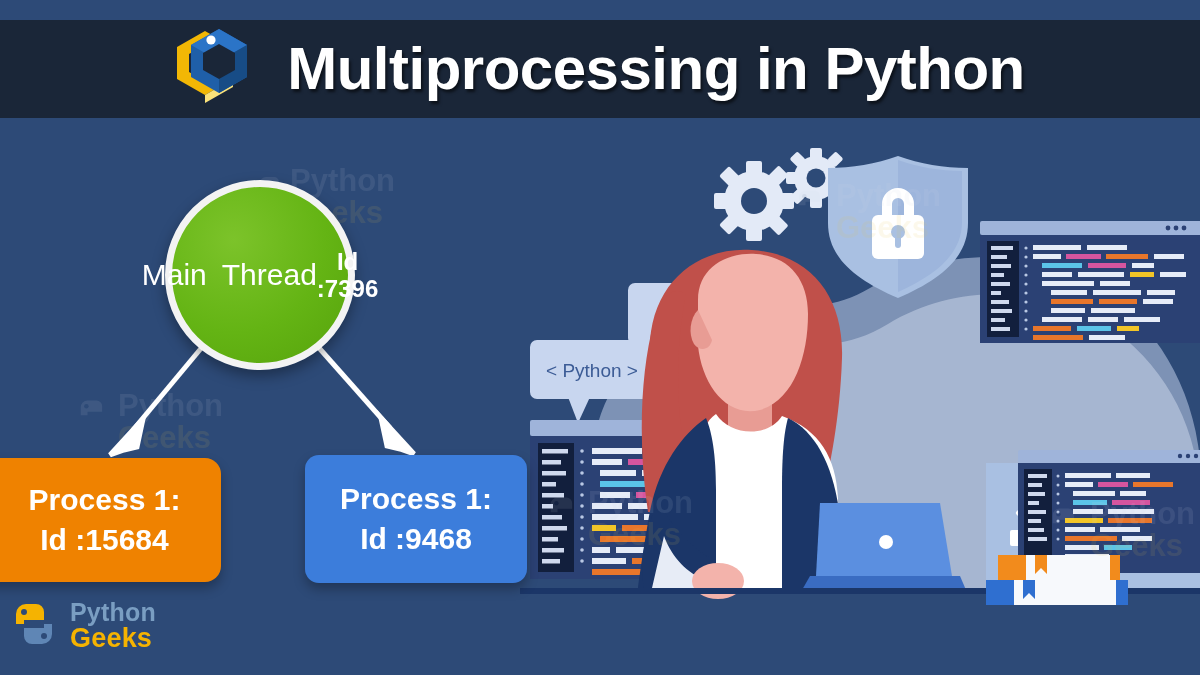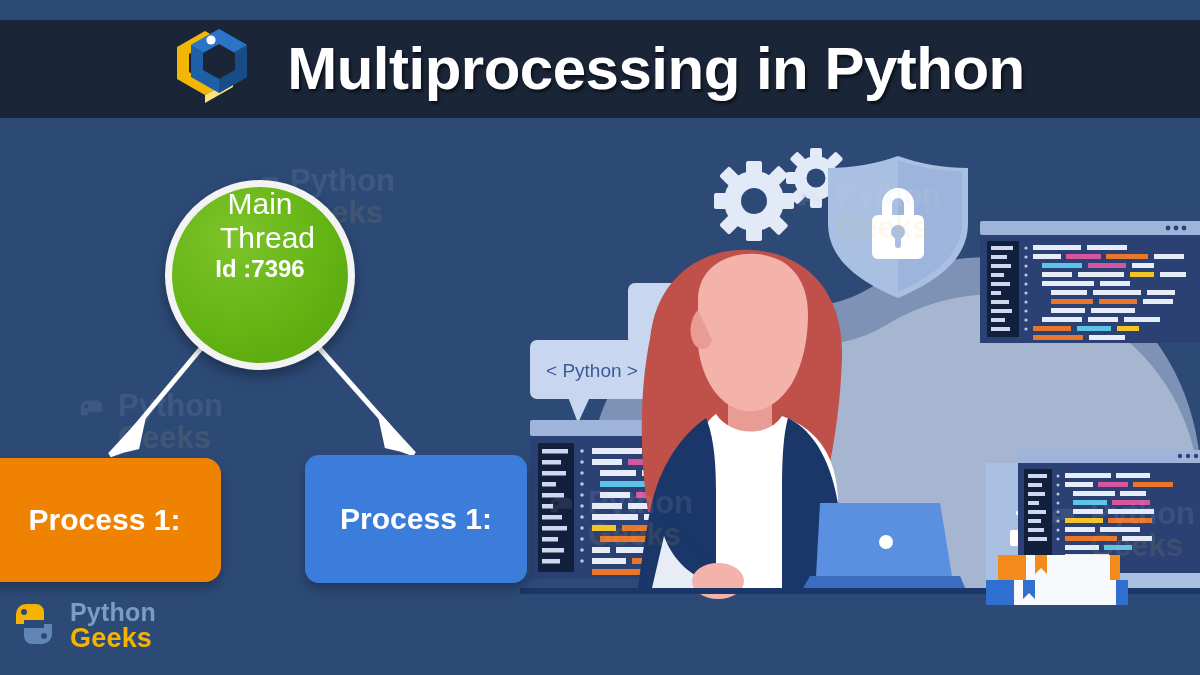--- a/index.html
+++ b/index.html
@@ -24,21 +24,21 @@
 
   
   .illus{position:absolute;left:520px;top:118px;width:680px;height:630px;overflow:hidden;}
 
   
   .circle-main{
     position:absolute;left:165px;top:180px;width:190px;height:190px;border-radius:50%;
     background:radial-gradient(circle at 35% 30%,#7cc32a 0%,#64b414 55%,#56a30c 100%);
     border:7px solid #f3f3f3;box-sizing:border-box;
     box-shadow:0 6px 14px rgba(0,0,0,.35);
-    display:flex;flex-direction:column;align-items:center;
+    display:flex;flex-direction:row;align-items:center;justify-content:center;
     color:#fff;line-height:1.12;text-align:center;z-index:6;
   }
   .circle-main .l1{font-size:30px;}
   .circle-main .l2{font-size:30px;margin-left:15px;}
   .circle-main .l3{font-size:24px;font-weight:bold;margin-top:2px;}
 
   .pbox{
     position:absolute;border-radius:14px;box-sizing:border-box;
     display:flex;flex-direction:column;align-items:center;justify-content:center;
     color:#fff;font-weight:bold;font-size:30px;line-height:1.32;z-index:6;
@@ -470,24 +470,26 @@
   </svg>
 
   <div class="circle-main">
     <div class="l1">Main</div>
     <div class="l2">Thread</div>
     <div class="l3">Id :7396</div>
   </div>
 
   <div class="pbox orange">
     <div>Process 1:</div>
+    <div>Id :15684</div>
   </div>
 
   <div class="pbox blue">
     <div>Process 1:</div>
+    <div>Id :9468</div>
   </div>
 
   <div class="brand">
     <span>
       <svg width="56" height="56" viewBox="0 0 56 56">
         <path d="M10 18 a10 10 0 0 1 10-10 h10 a8 8 0 0 1 8 8 v8 h-20 v4 h-8 Z" fill="#f5b301"></path>
         <circle cx="18" cy="16" r="3" fill="#2d4a77"></circle>
         <path d="M46 38 a10 10 0 0 1 -10 10 h-10 a8 8 0 0 1 -8 -8 v-8 h20 v-4 h8 Z" fill="#5f86b5"></path>
         <circle cx="38" cy="40" r="3" fill="#2d4a77"></circle>
       </svg>

